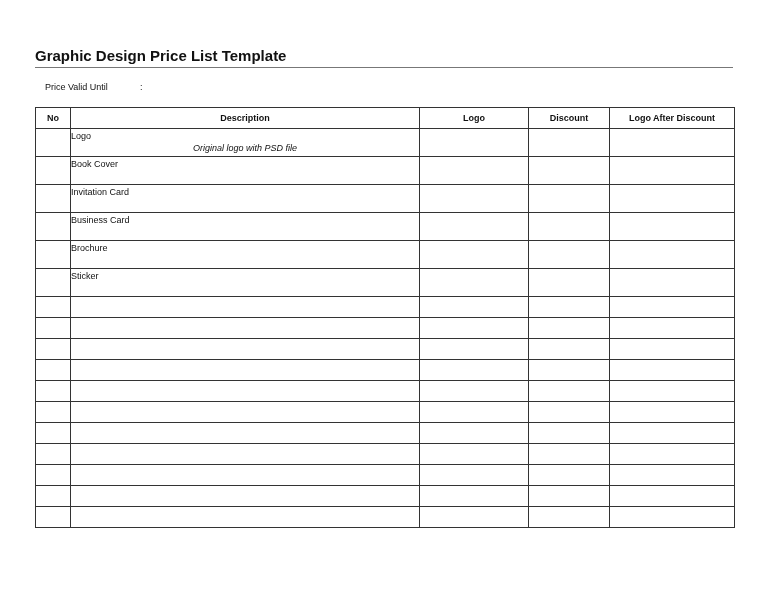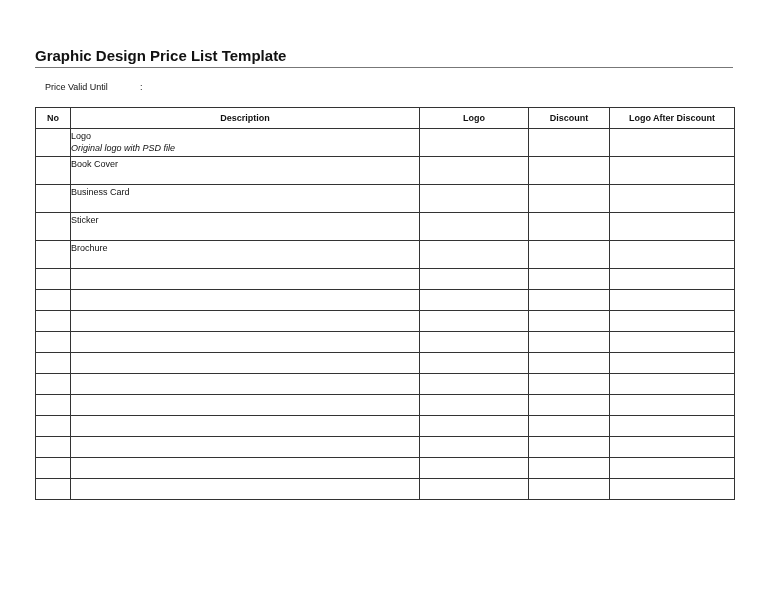--- a/index.html
+++ b/index.html
@@ -7,21 +7,21 @@
   .title { position:absolute; left:35px; top:47px; font-size:15px; font-weight:bold; }
   .rule { position:absolute; left:35px; top:67px; width:698px; height:1px; background:#777; }
   .valid { position:absolute; left:35px; top:82px; font-size:9px;margin-left:10px; }
   .colon { position:absolute; left:140px; top:82px; font-size:9px; }
   table { position:absolute; left:35px; top:107px; width:699px; border-collapse:collapse; table-layout:fixed; font-size:9px; }
   td, th { border:1px solid #333; padding:0; vertical-align:top; }
   th { font-weight:bold; height:20px; vertical-align:middle; text-align:center; }
   tr.item td { height:25px; }
   tr.empty td { height:20px; }
   .desc { padding:1px 0; line-height:12px; }
-  .sub { font-style:italic; display:block; }
+  .sub { font-style:italic; display:block;text-align:center; }
 </style>
 </head>
 <body>
 
 <div class="title">Graphic Design Price List Template</div>
 <div class="rule"></div>
 <div class="valid">Price Valid Until</div>
 <div class="colon">:</div>
 
 <table>
@@ -51,35 +51,42 @@
       </tr>
       <tr class="item">
         <td></td>
         <td class="desc"><span>Book Cover</span><span class="sub"></span></td>
         <td></td>
         <td></td>
         <td></td>
       </tr>
       <tr class="item">
         <td></td>
+        <td class="desc"><span>Invitation Card</span><span class="sub"></span></td>
+        <td></td>
+        <td></td>
+        <td></td>
+      </tr>
+      <tr class="item">
+        <td></td>
         <td class="desc"><span>Business Card</span><span class="sub"></span></td>
         <td></td>
         <td></td>
         <td></td>
       </tr>
       <tr class="item">
         <td></td>
-        <td class="desc"><span>Sticker</span><span class="sub"></span></td>
+        <td class="desc"><span>Brochure</span><span class="sub"></span></td>
         <td></td>
         <td></td>
         <td></td>
       </tr>
       <tr class="item">
         <td></td>
-        <td class="desc"><span>Brochure</span><span class="sub"></span></td>
+        <td class="desc"><span>Sticker</span><span class="sub"></span></td>
         <td></td>
         <td></td>
         <td></td>
       </tr>
       <tr class="empty">
         <td></td>
         <td></td>
         <td></td>
         <td></td>
         <td></td>

